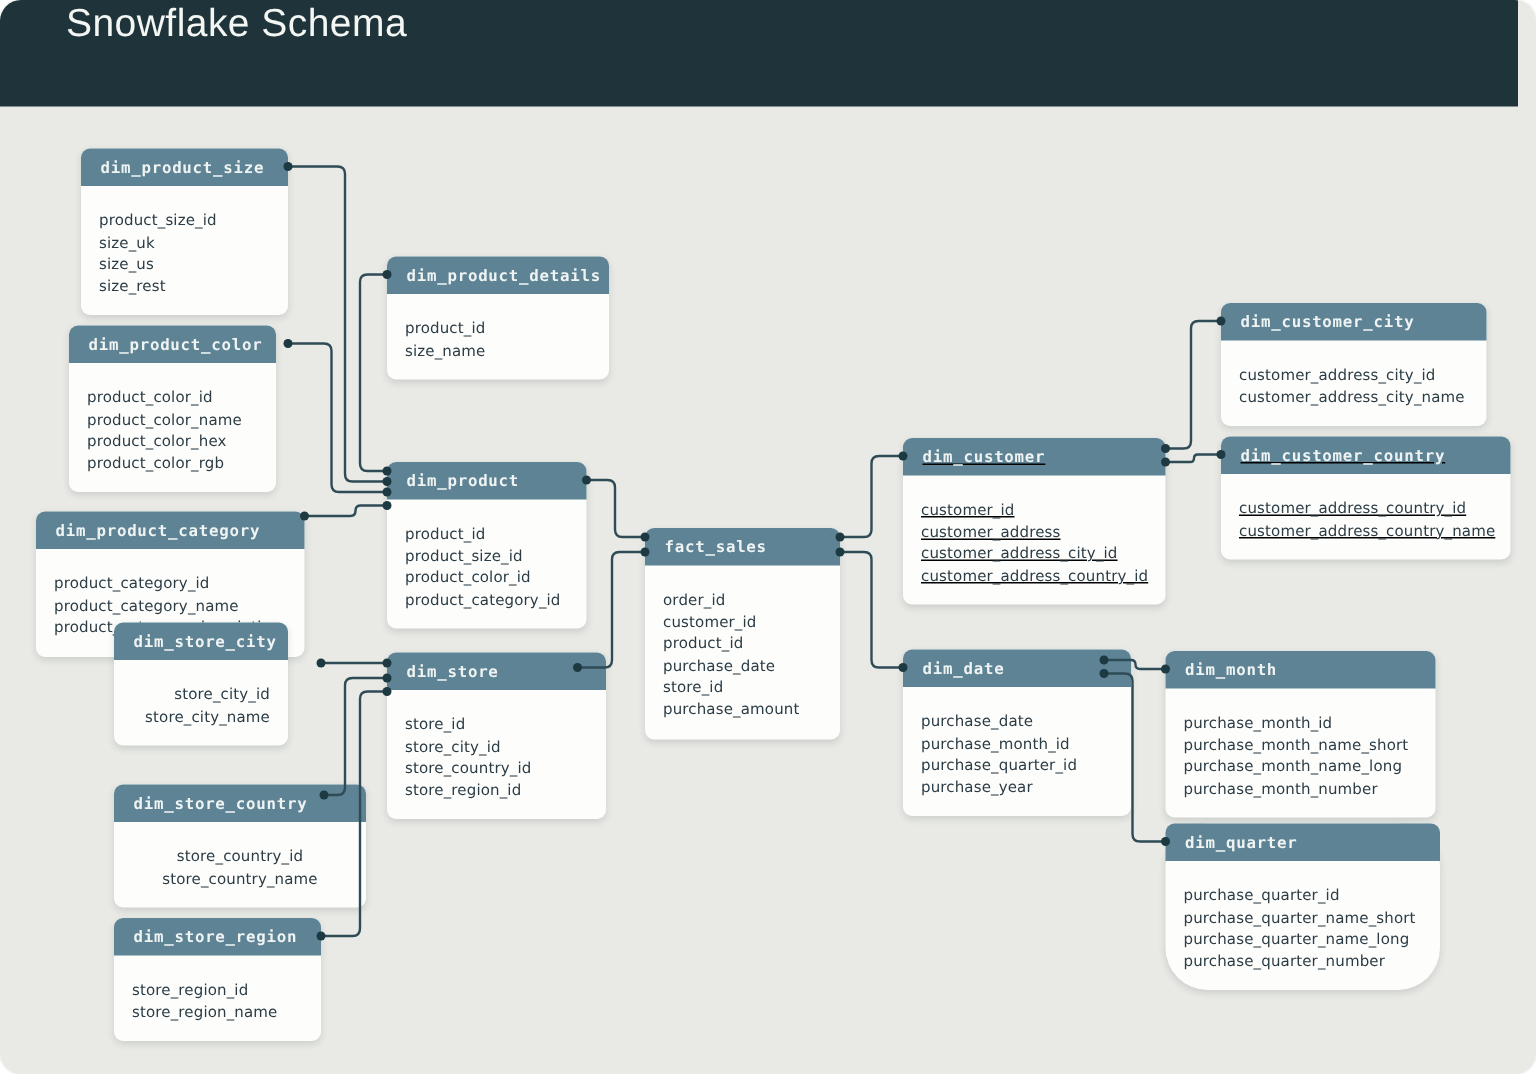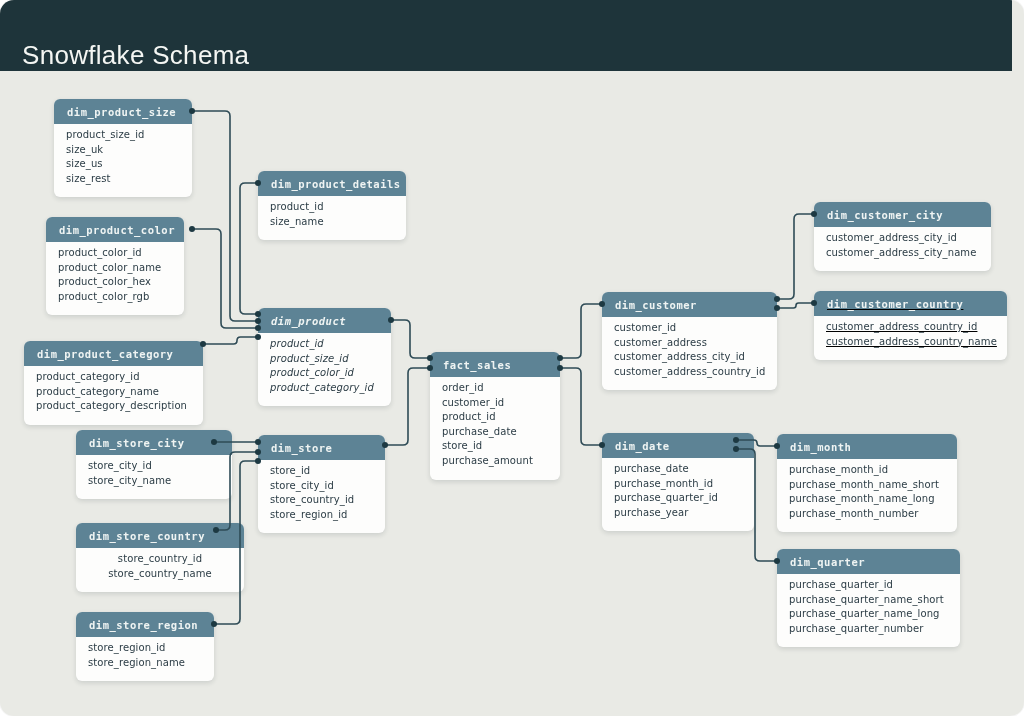--- a/index.html
+++ b/index.html
@@ -1,30 +1,30 @@
 <!DOCTYPE html>
 <html><head>
 <meta charset="utf-8">
 <style>
   html,body{margin:0;padding:0;background:#ffffff;font-family:"DejaVu Sans",sans-serif;}
   .page{position:relative;width:1024px;height:716px;border-radius:14px;overflow:hidden;
         background:#e9eae5;box-shadow:0 0 0 1px rgba(0,0,0,.04);}
   .topbar{position:absolute;top:0;left:0;right:12px;height:71px;background:#1e343a;
-          display:flex;align-items:flex-end;padding:0 22px;box-sizing:border-box;z-index:3;}
+          display:flex;align-items:flex-start;padding:0 44px;box-sizing:border-box;z-index:3;}
   .topbar .title{color:#f4f6f3;font-size:26px;font-family:"Liberation Sans",sans-serif;
                  font-weight:500;letter-spacing:.3px;}
   .diagram{position:absolute;inset:0;z-index:1;}
   #tables{position:absolute;inset:0;}
   .tbl{position:absolute;background:#fdfdfc;border-radius:6px;
        box-shadow:0 2px 5px rgba(25,45,50,.14);}
   .tbl-head{background:#5d8395;border-radius:6px 6px 0 0;height:25px;
             display:flex;align-items:center;padding-left:13px;}
   .tbl-head span{color:#eff4f3;font-family:"DejaVu Sans Mono",monospace;font-weight:bold;
                  font-size:10.5px;letter-spacing:.5px;white-space:nowrap;}
-  .tbl-body{padding:4px 12px 11px;}
+  .tbl-body{padding:17px 12px 11px;}
   .tbl-field{font-size:10px;line-height:14.6px;color:#2b3c45;white-space:nowrap;letter-spacing:.1px;}
   #wires{position:absolute;inset:0;width:100%;height:100%;pointer-events:none;z-index:2;}
   .wire{fill:none;stroke:#2e4b56;stroke-width:1.6;}
   .dot{fill:#1d3942;}
 </style>
 </head>
 <body>
 
 <div class="page">
   <div class="topbar">
@@ -66,21 +66,21 @@
         <div class="tbl" style="left: 24px; top: 341px; width: 179px;">
           <div class="tbl-head">
             <span>dim_product_category</span>
           </div>
           <div class="tbl-body">
             <div class="tbl-field">product_category_id</div>
             <div class="tbl-field">product_category_name</div>
             <div class="tbl-field">product_category_description</div>
           </div>
         </div>
-        <div class="tbl" style="left: 258px; top: 308px; width: 133px; font-style: italic;">
+        <div class="tbl" style="left: 258px; top: 308px; width: 133px;">
           <div class="tbl-head">
             <span>dim_product</span>
           </div>
           <div class="tbl-body">
             <div class="tbl-field">product_id</div>
             <div class="tbl-field">product_size_id</div>
             <div class="tbl-field">product_color_id</div>
             <div class="tbl-field">product_category_id</div>
           </div>
         </div>
@@ -90,21 +90,21 @@
           </div>
           <div class="tbl-body">
             <div class="tbl-field">order_id</div>
             <div class="tbl-field">customer_id</div>
             <div class="tbl-field">product_id</div>
             <div class="tbl-field">purchase_date</div>
             <div class="tbl-field">store_id</div>
             <div class="tbl-field">purchase_amount</div>
           </div>
         </div>
-        <div class="tbl" style="left: 602px; top: 292px; width: 175px;">
+        <div class="tbl" style="left: 602px; top: 292px; width: 175px; text-decoration: underline;">
           <div class="tbl-head">
             <span>dim_customer</span>
           </div>
           <div class="tbl-body">
             <div class="tbl-field">customer_id</div>
             <div class="tbl-field">customer_address</div>
             <div class="tbl-field">customer_address_city_id</div>
             <div class="tbl-field">customer_address_country_id</div>
           </div>
         </div>
@@ -141,41 +141,41 @@
           <div class="tbl-head">
             <span>dim_month</span>
           </div>
           <div class="tbl-body">
             <div class="tbl-field">purchase_month_id</div>
             <div class="tbl-field">purchase_month_name_short</div>
             <div class="tbl-field">purchase_month_name_long</div>
             <div class="tbl-field">purchase_month_number</div>
           </div>
         </div>
-        <div class="tbl" style="left: 777px; top: 549px; width: 183px;">
+        <div class="tbl" style="left: 777px; top: 549px; width: 183px; border-radius: 28px;">
           <div class="tbl-head">
             <span>dim_quarter</span>
           </div>
           <div class="tbl-body">
             <div class="tbl-field">purchase_quarter_id</div>
             <div class="tbl-field">purchase_quarter_name_short</div>
             <div class="tbl-field">purchase_quarter_name_long</div>
             <div class="tbl-field">purchase_quarter_number</div>
           </div>
         </div>
-        <div class="tbl" style="left: 76px; top: 430px; width: 156px;">
+        <div class="tbl" style="left: 76px; top: 415px; width: 116px; text-align: right;">
           <div class="tbl-head">
             <span>dim_store_city</span>
           </div>
           <div class="tbl-body">
             <div class="tbl-field">store_city_id</div>
             <div class="tbl-field">store_city_name</div>
           </div>
         </div>
-        <div class="tbl" style="left: 258px; top: 435px; width: 127px;">
+        <div class="tbl" style="left: 258px; top: 435px; width: 146px;">
           <div class="tbl-head">
             <span>dim_store</span>
           </div>
           <div class="tbl-body">
             <div class="tbl-field">store_id</div>
             <div class="tbl-field">store_city_id</div>
             <div class="tbl-field">store_country_id</div>
             <div class="tbl-field">store_region_id</div>
           </div>
         </div>

